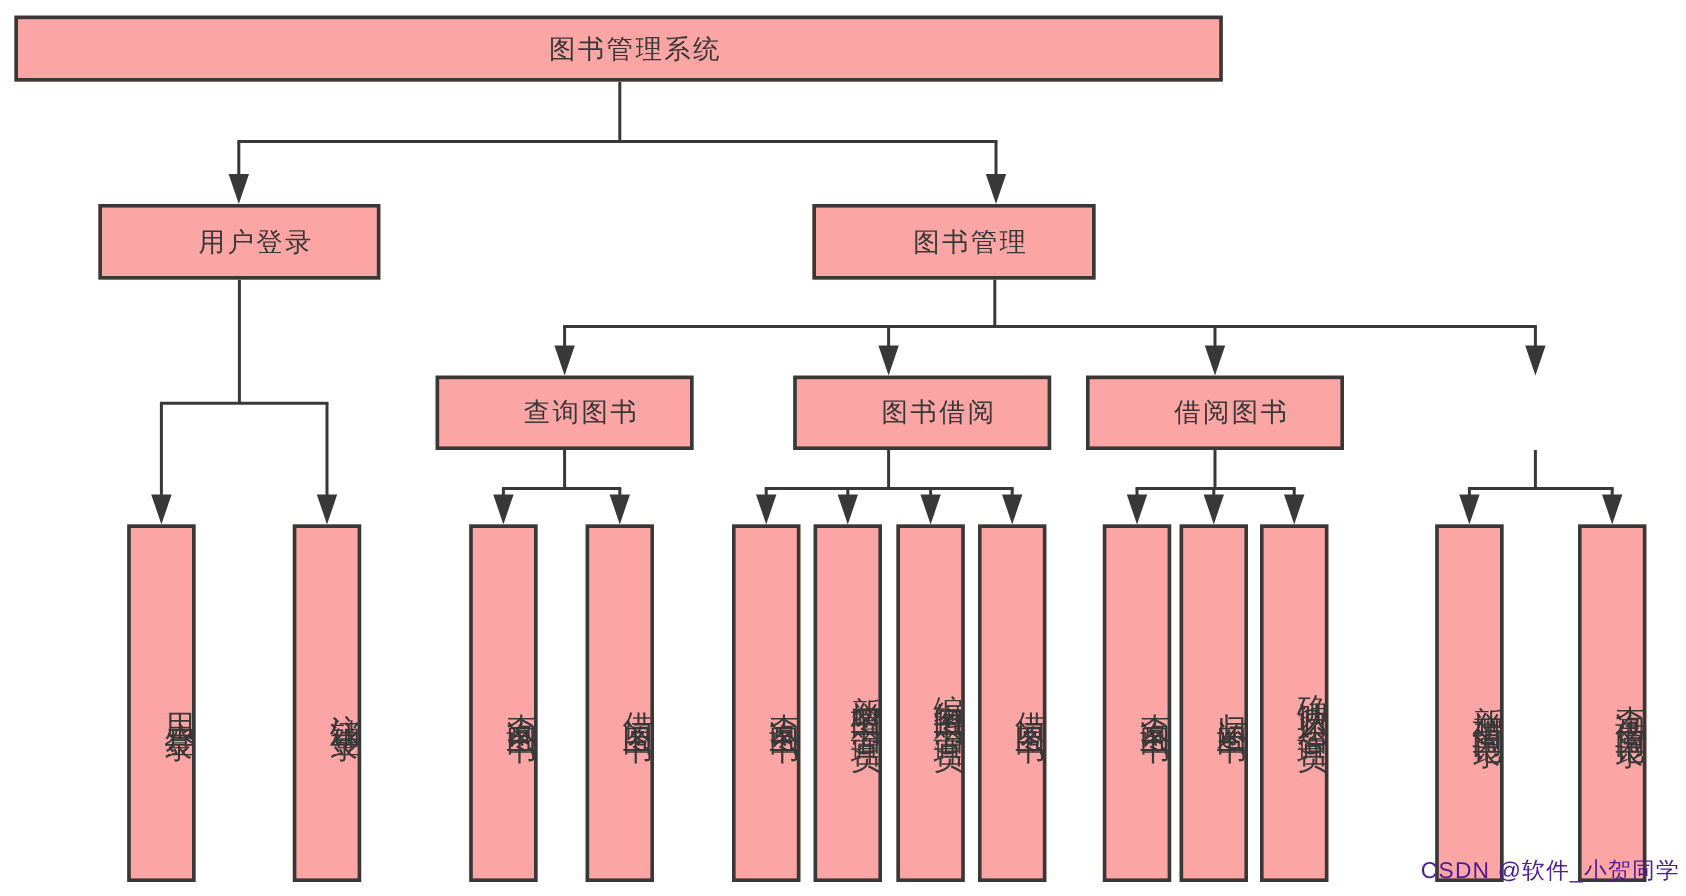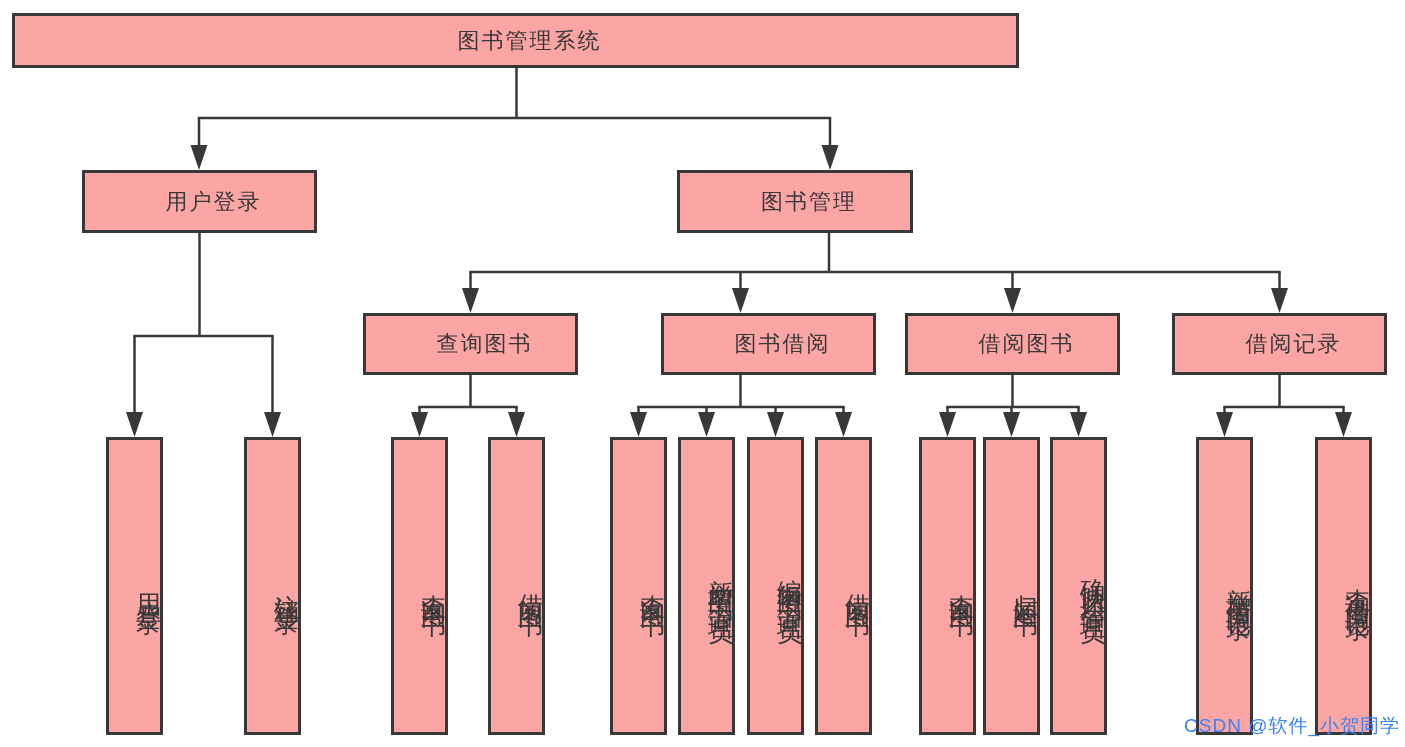--- a/index.html
+++ b/index.html
@@ -24,21 +24,21 @@
     top:437px;width:57px;height:298px;
     writing-mode:vertical-rl;text-orientation:mixed;
     font-size:25px;letter-spacing:6px;line-height:1;
   }
   .v0{left:106px;}  .v1{left:244px;}  .v2{left:391px;}  .v3{left:488px;}
   .v4{left:610px;}  .v5{left:678px;}  .v6{left:747px;}  .v7{left:815px;}
   .v8{left:919px;}  .v9{left:983px;}  .v10{left:1050px;}
   .v11{left:1196px;} .v12{left:1315px;}
   .watermark{
     position:absolute;right:5px;bottom:8px;
-    font-size:19px;color:#3b82f6;letter-spacing:1px;
+    font-size:19px;color:#4c1d95;letter-spacing:1px;
   }
 </style>
 </head>
 <body>
 
 <div class="canvas">
 
   <svg class="connectors" viewBox="0 0 1405 747" xmlns="http://www.w3.org/2000/svg">
     <g stroke="#383838" stroke-width="2.5" fill="none">
 
@@ -109,21 +109,20 @@
   </svg>
 
   <div class="box root hlabel">图书管理系统</div>
 
   <div class="box l2a hlabel">用户登录</div>
   <div class="box l2b hlabel">图书管理</div>
 
   <div class="box l3 s0 hlabel">查询图书</div>
   <div class="box l3 s1 hlabel">图书借阅</div>
   <div class="box l3 s2 hlabel">借阅图书</div>
-  <div class="box l3 s3 hlabel">借阅记录</div>
 
   <div class="box vbox v0">用户登录</div>
   <div class="box vbox v1">注销登录</div>
 
   <div class="box vbox v2">查询图书</div>
   <div class="box vbox v3">借阅图书</div>
 
   <div class="box vbox v4">查询图书</div>
   <div class="box vbox v5">新增图书（管理员）</div>
   <div class="box vbox v6">编辑图书（管理员）</div>

